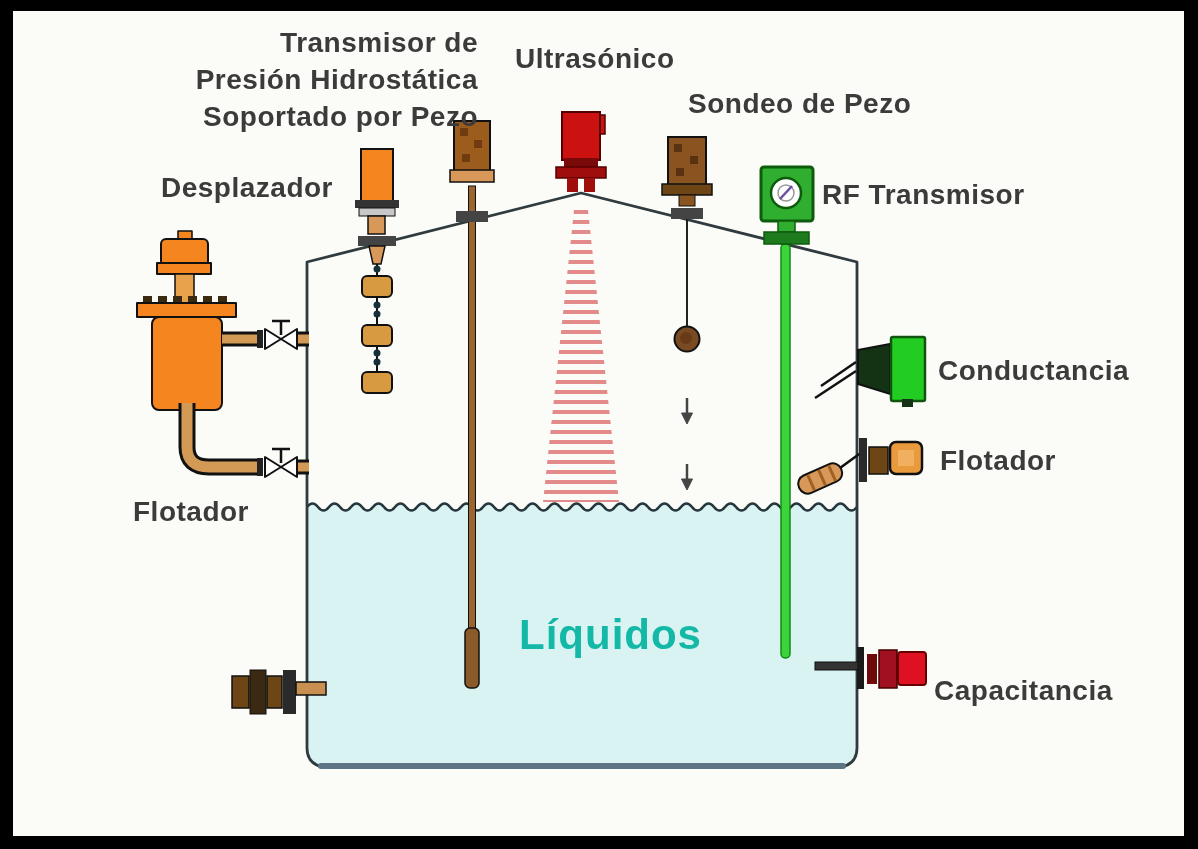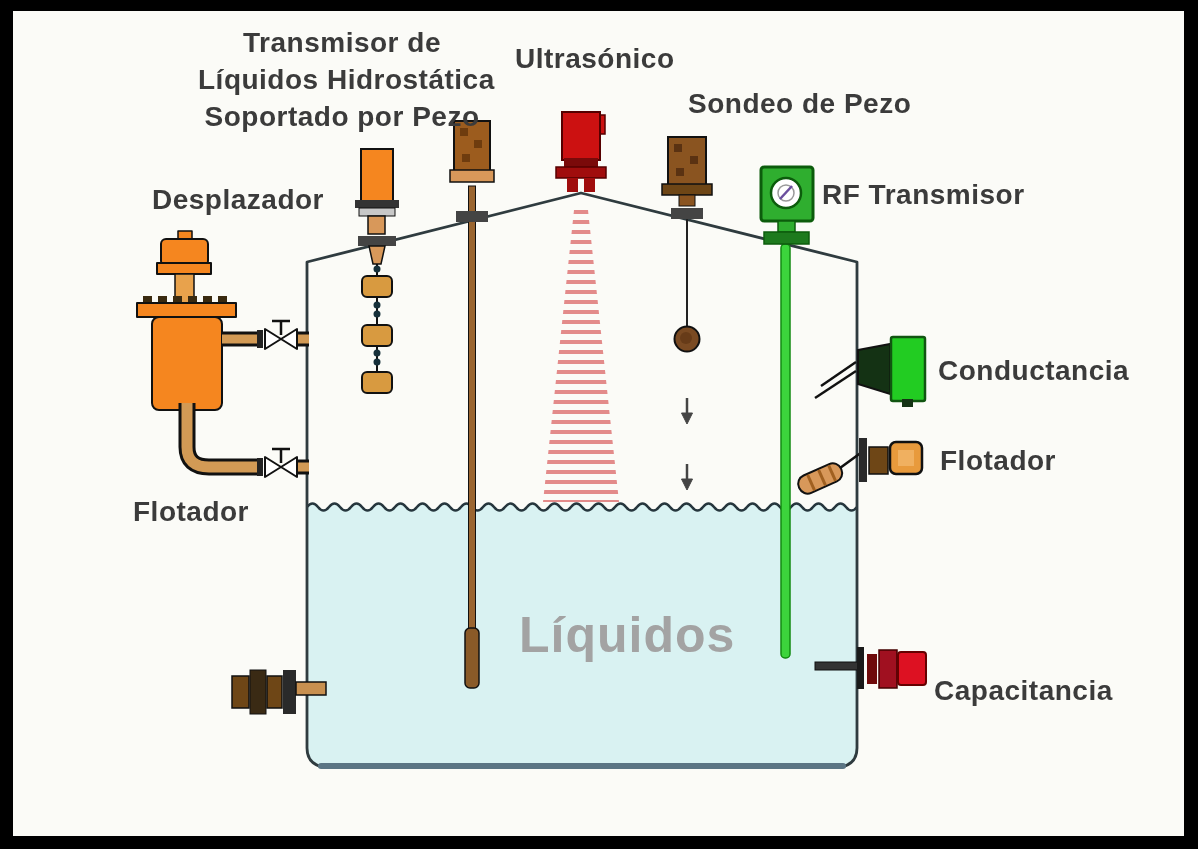--- a/index.html
+++ b/index.html
@@ -10,22 +10,22 @@
   }
   .paper{
     position:absolute;left:13px;top:11px;right:14px;bottom:13px;
     background:#fbfbf7;
   }
   svg.diagram{position:absolute;left:0;top:0;width:1198px;height:849px;}
   .lbl{
     position:absolute;font-weight:bold;color:#3b3b3b;font-size:28px;
     white-space:nowrap;line-height:37px;letter-spacing:0.5px;
   }
-  .lbl.center{text-align:center;margin-left:8px;}
-  .lbl.big{font-size:50px;color:#a3a3a3;line-height:54px;letter-spacing:1px;}
+  .lbl.center{text-align:right;}
+  .lbl.big{font-size:42px;color:#14b8a6;line-height:54px;letter-spacing:1px;}
 </style>
 </head>
 <body>
 
 <div class="frame">
   <div class="paper"></div>
 
   <svg class="diagram" viewBox="0 0 1198 849">
     <defs>
       <pattern id="beamStripes" width="12" height="10" patternUnits="userSpaceOnUse">
@@ -185,29 +185,29 @@
       <rect x="232" y="676" width="17" height="32" fill="#6e4616" stroke="#111" stroke-width="1.5"></rect>
       <rect x="250" y="670" width="16" height="44" fill="#3a2a14" stroke="#111" stroke-width="1"></rect>
       <rect x="267" y="676" width="15" height="32" fill="#6e4616" stroke="#111" stroke-width="1.5"></rect>
       <rect x="283" y="670" width="13" height="44" fill="#2a2a2a"></rect>
       <rect x="296" y="682" width="30" height="13" fill="#c89050" stroke="#111" stroke-width="1.5"></rect>
     </g>
   </svg>
 
   <div class="lbl center" style="left:190px;top:24px;width:288px;">
     <div>Transmisor de</div>
-    <div>Líquidos Hidrostática</div>
+    <div>Presión Hidrostática</div>
     <div>Soportado por Pezo</div>
   </div>
 
   <div class="lbl" style="left:515px;top:40px;">Ultrasónico</div>
 
   <div class="lbl" style="left:688px;top:85px;">Sondeo de Pezo</div>
 
-  <div class="lbl" style="left:152px;top:169px;margin-top:12px;">Desplazador</div>
+  <div class="lbl" style="left:161px;top:169px;">Desplazador</div>
 
   <div class="lbl" style="left:822px;top:176px;">RF Transmisor</div>
 
   <div class="lbl" style="left:938px;top:352px;text-align:center;">Conductancia</div>
 
   <div class="lbl" style="left:940px;top:442px;">Flotador</div>
 
   <div class="lbl" style="left:934px;top:672px;text-align:right;">Capacitancia</div>
 
   <div class="lbl" style="left:133px;top:493px;">Flotador</div>

